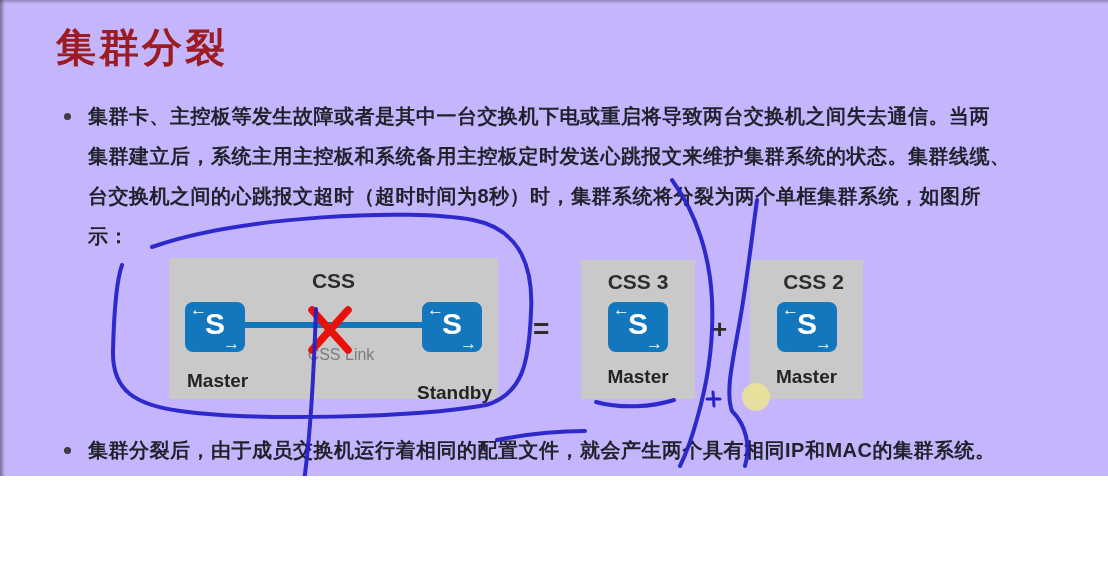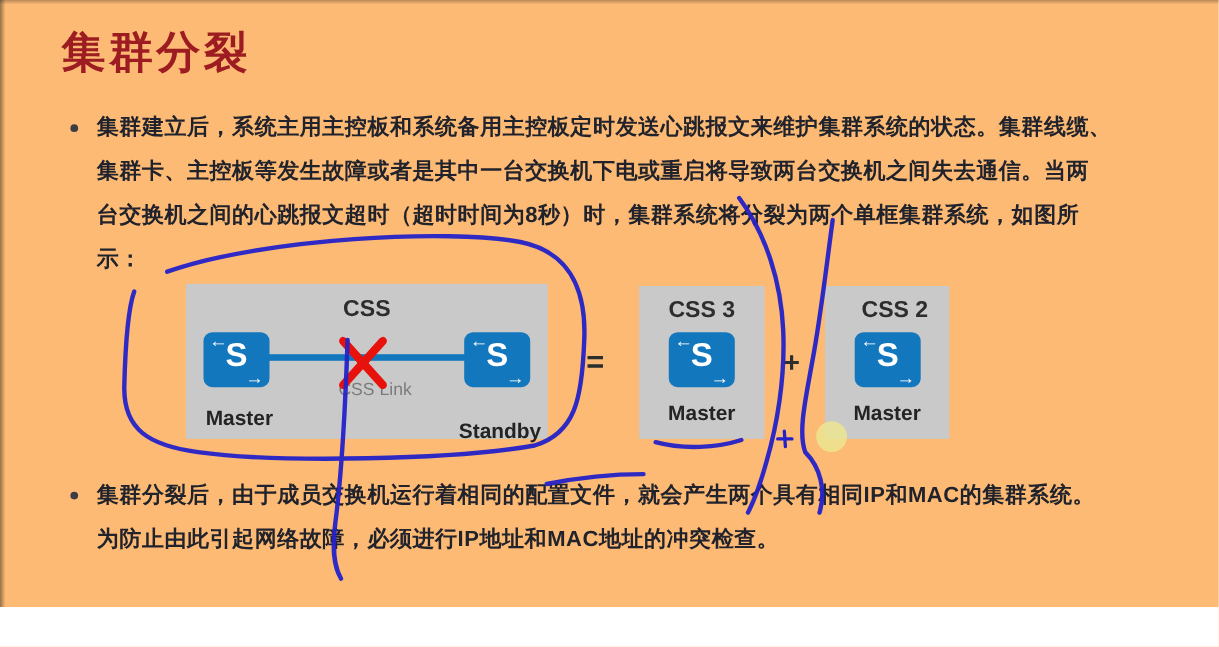--- a/index.html
+++ b/index.html
@@ -1,18 +1,18 @@
 <!DOCTYPE html>
 <html><head>
 <meta charset="utf-8">
 <style>
   html,body { margin:0; padding:0; background:#ffffff; }
   .stage {
-    position:relative; width:1108px; height:552px; overflow:hidden;
-    background:#fdba74;
+    position:relative; width:1108px; height:476px; overflow:hidden;
+    background:#c4b5fd;
     font-family:"Liberation Sans", sans-serif;
   }
   .edge-left { position:absolute; left:0; top:0; width:5px; height:100%;
     background:linear-gradient(to right, rgba(25,25,25,.45), rgba(25,25,25,0)); z-index:40; }
   .edge-top { position:absolute; left:0; top:0; width:100%; height:4px;
     background:linear-gradient(to bottom, rgba(25,25,25,.30), rgba(25,25,25,0)); z-index:40; }
 
   .page-title {
     position:absolute; left:56px; top:20px;
     font-size:40px; font-weight:bold; color:#9d1c22; letter-spacing:3px;
@@ -57,22 +57,22 @@
 
 <div class="stage">
 
   <div class="edge-left"></div>
   <div class="edge-top"></div>
 
   <div class="page-title">集群分裂</div>
 
   <div class="bullet-dot" style="left:64px; top:113px;"></div>
   <div class="para" style="top:96px;">
+    <div>集群卡、主控板等发生故障或者是其中一台交换机下电或重启将导致两台交换机之间失去通信。当两</div>
     <div>集群建立后，系统主用主控板和系统备用主控板定时发送心跳报文来维护集群系统的状态。集群线缆、</div>
-    <div>集群卡、主控板等发生故障或者是其中一台交换机下电或重启将导致两台交换机之间失去通信。当两</div>
     <div>台交换机之间的心跳报文超时（超时时间为8秒）时，集群系统将分裂为两个单框集群系统，如图所</div>
     <div>示：</div>
   </div>
 
   <div class="gbox" style="left:169px; top:258px; width:329px; height:141px;">
     <div class="gbox-title" style="top:11px;">CSS</div>
     <div class="link-line" style="left:45px; top:64px; width:240px;"></div>
     <div class="switch" style="left:16px; top:44px;">
       <span class="ar-l">←</span>
       <span class="s">S</span>

